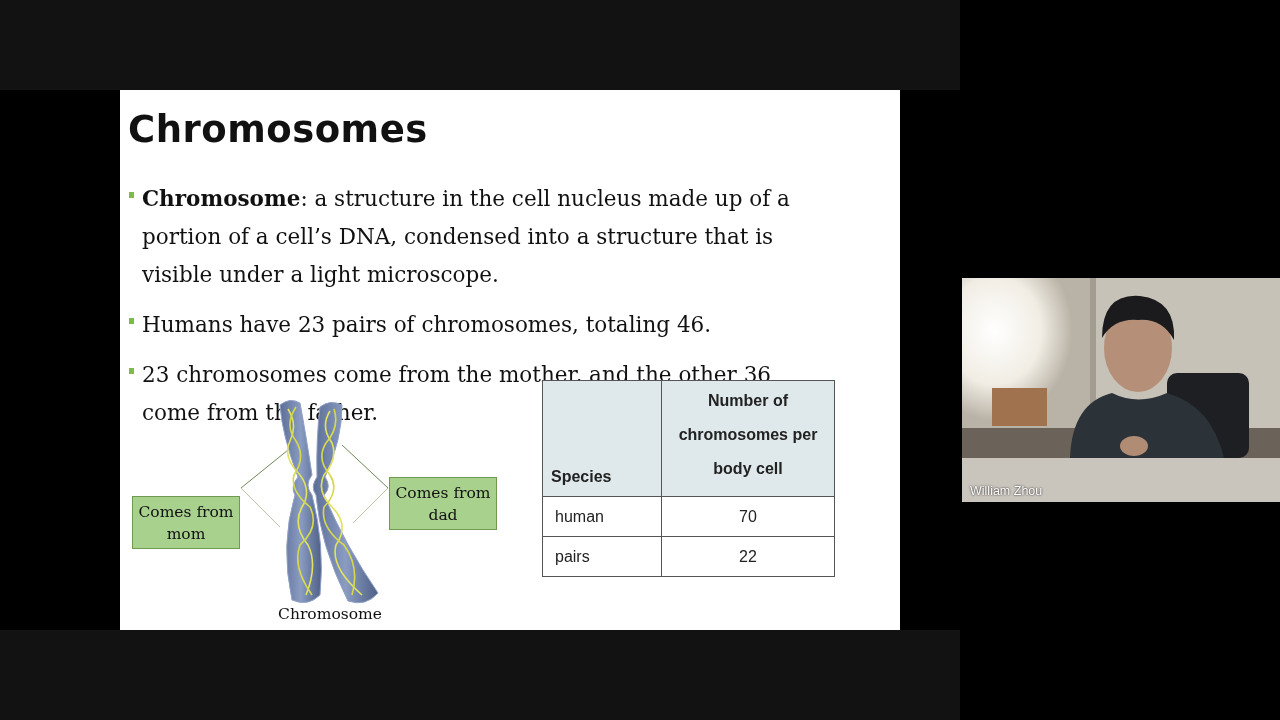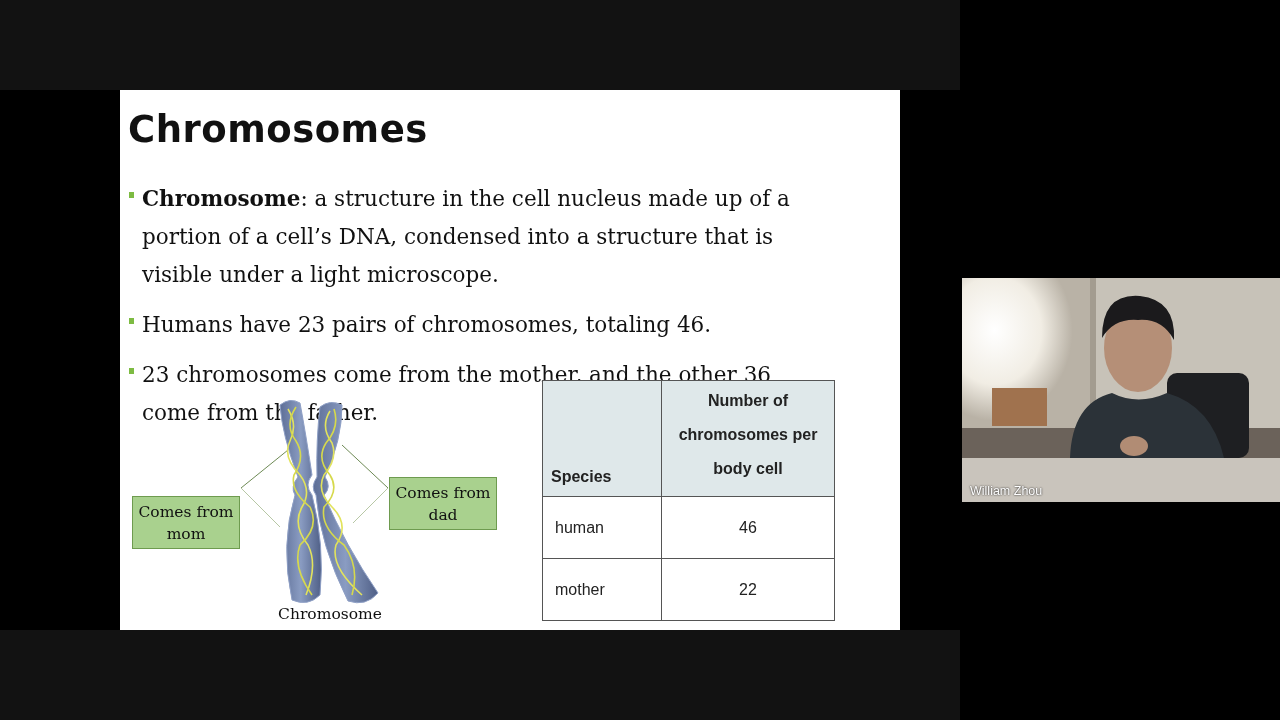--- a/index.html
+++ b/index.html
@@ -15,21 +15,21 @@
   .diagram { position:absolute; left:0; top:305px; width:400px; height:235px; }
   .gbox { position:absolute; width:108px; height:53px; background:#a9d18e; border:1px solid #6e9b4f; box-sizing:border-box; font-family:"DejaVu Serif", serif; font-size:15.5px; line-height:22px; text-align:center; color:#111; padding-top:4px; }
   .gbox.mom { left:12px; top:65px;margin-top:36px; }
   .gbox.dad { left:269px; top:82px; }
   .chromo-caption { position:absolute; left:150px; top:210px; width:120px; text-align:center; font-family:"DejaVu Serif", serif; font-size:15.5px; color:#111; }
   .chromo-svg { position:absolute; left:0; top:0; }
   table.species { position:absolute; left:422px; top:290px; width:293px; border-collapse:collapse; font-family:"Liberation Sans", sans-serif; font-size:16px; color:#222; }
   table.species th, table.species td { border:1.5px solid #555; }
   table.species th { background:#dfe8ea; font-weight:bold; height:88px; vertical-align:bottom; padding:0 10px 10px 8px; text-align:left; }
   table.species th.num { text-align:center; padding:3px 6px 10px; line-height:34px; }
-  table.species td { height:37px; padding:12px 12px; }
+  table.species td { height:37px; padding:1px 12px; }
   table.species td.num { text-align:center; }
   .video-tile { position:absolute; left:962px; top:278px; width:318px; height:224px; overflow:hidden; background:#c9c4bc; }
   .video-name { position:absolute; left:8px; bottom:4px; color:#fff; font-family:"Liberation Sans", sans-serif; font-size:12.5px; text-shadow:0 0 2px #000; }
 </style>
 </head>
 <body>
 
 <div class="share-area"></div>
 <div class="share-band"></div>
 
@@ -83,24 +83,24 @@
   <table class="species">
     <thead>
       <tr>
         <th style="width:100px">Species</th>
         <th class="num">Number of chromosomes per body cell</th>
       </tr>
     </thead>
     <tbody>
       <tr>
         <td>human</td>
-        <td class="num">46</td>
+        <td class="num">70</td>
       </tr>
       <tr>
-        <td>mother</td>
+        <td>pairs</td>
         <td class="num">22</td>
       </tr>
     </tbody>
   </table>
 </div>
 
 <div class="video-tile">
   <svg width="318" height="180" viewBox="0 0 318 180">
     <defs>
       <radialGradient id="win" cx="0.25" cy="0.35" r="0.6">

